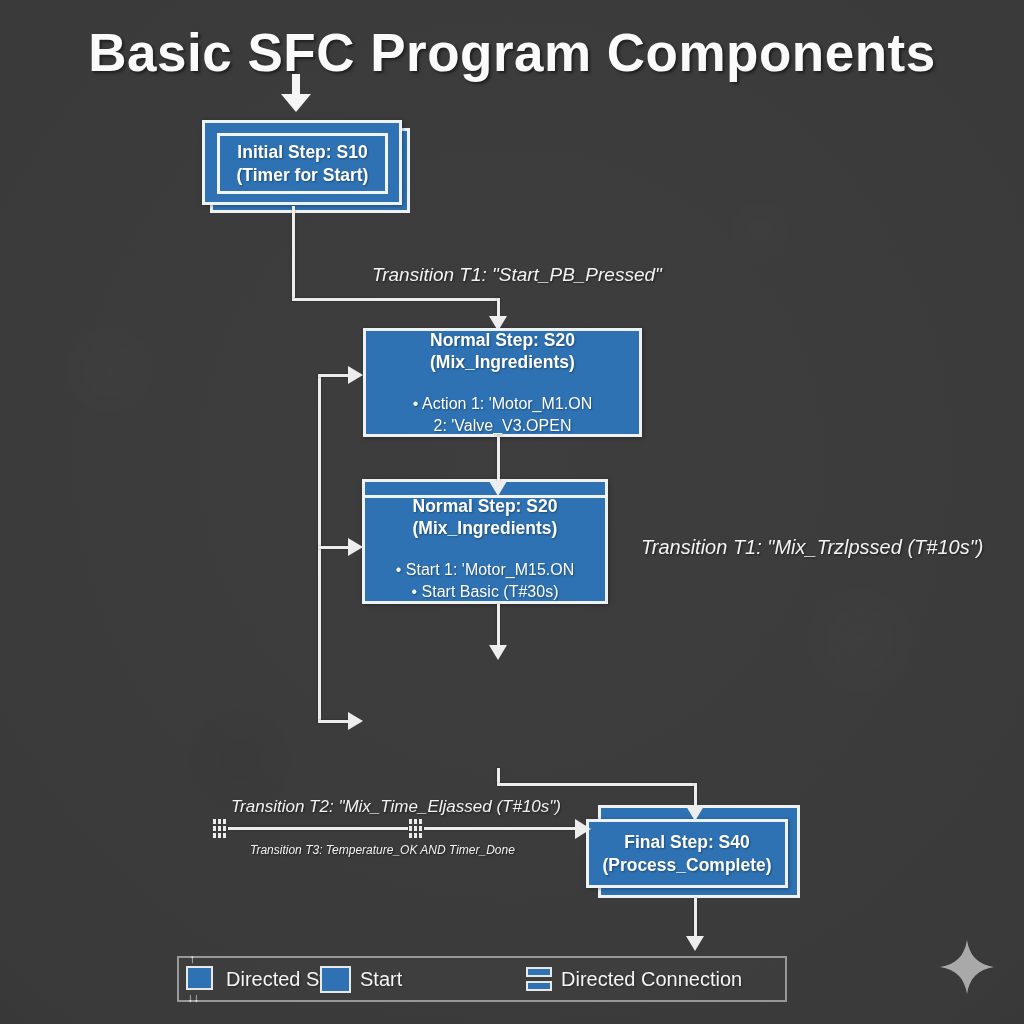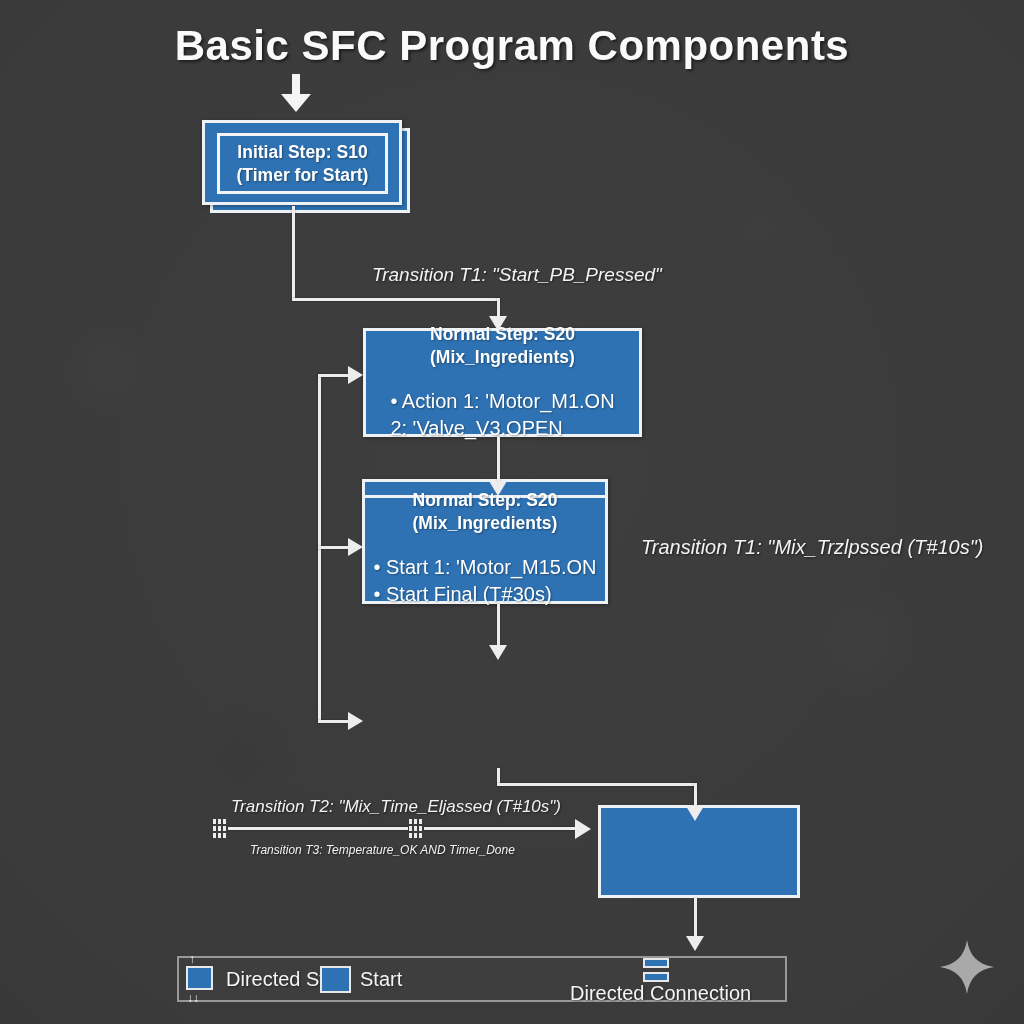--- a/index.html
+++ b/index.html
@@ -11,32 +11,32 @@
   .stage::after{ 
     content:"";position:absolute;inset:0;pointer-events:none;opacity:.5;
     background:
       radial-gradient(circle 90px at 110px 370px, rgba(255,255,255,.03), transparent 70%),
       radial-gradient(circle 70px at 760px 230px, rgba(255,255,255,.025), transparent 70%),
       radial-gradient(circle 110px at 860px 640px, rgba(255,255,255,.03), transparent 70%),
       radial-gradient(circle 80px at 240px 760px, rgba(0,0,0,.06), transparent 70%);
   }
   .title{
     position:absolute;left:0;top:22px;width:100%;text-align:center;
-    font-size:42px;font-weight:bold;letter-spacing:.5px;color:#fafafa;
+    font-size:53px;font-weight:bold;letter-spacing:.5px;color:#fafafa;
     text-shadow:2px 2px 3px rgba(0,0,0,.5);
   }
   .box{
     position:absolute;background:#2e72b3;border:3px solid #eef2f5;box-sizing:border-box;
     box-shadow:1px 1px 4px rgba(0,0,0,.35);z-index:2;
   }
   .backbox{position:absolute;background:#2e72b3;border:3px solid #eef2f5;box-sizing:border-box;z-index:1;}
   .innerrect{position:absolute;border:3px solid #f2f4f6;box-sizing:border-box;
     display:flex;flex-direction:column;align-items:center;justify-content:center;}
   .step-head{font-weight:bold;font-size:17.5px;line-height:1.3;text-align:center;text-shadow:1px 1px 2px rgba(0,0,0,.35);}
-  .step-actions{font-size:20px;line-height:1.35;margin-top:19px;text-shadow:1px 1px 2px rgba(0,0,0,.35);}
+  .step-actions{font-size:16px;line-height:1.35;text-align:center;margin-top:19px;text-shadow:1px 1px 2px rgba(0,0,0,.35);}
   .center-col{position:absolute;inset:0;display:flex;flex-direction:column;align-items:center;justify-content:center;}
   .band{position:absolute;left:0;top:0;right:0;height:13px;border-bottom:3px solid #eef2f5;}
   .vline,.hline{position:absolute;background:#ededed;z-index:3;box-shadow:0 0 2px rgba(0,0,0,.4);}
   .arr-down{position:absolute;width:0;height:0;border-left:9px solid transparent;border-right:9px solid transparent;border-top:15px solid #ededed;z-index:5;}
   .arr-right{position:absolute;width:0;height:0;border-top:9px solid transparent;border-bottom:9px solid transparent;border-left:15px solid #ededed;z-index:5;}
   .tr-label{position:absolute;font-style:italic;color:#f3f3f3;text-shadow:1px 1px 2px rgba(0,0,0,.5);z-index:4;white-space:nowrap;}
   .hash{position:absolute;display:grid;grid-template-columns:repeat(3,3px);grid-template-rows:repeat(3,5px);gap:2px;z-index:4;}
   .hash span{background:#ededed;width:3px;height:5px;display:block;}
   .legend{position:absolute;left:177px;top:956px;width:610px;height:46px;border:2px solid #989898;
     box-sizing:border-box;background:rgba(255,255,255,.02);z-index:4;}
@@ -108,21 +108,21 @@
 
   <div class="box" style="left:362px;top:479px;width:246px;height:125px;">
     <div class="band"></div>
     <div class="center-col" style="top:14px;">
       <div class="step-head">
         <div>Normal Step: S20</div>
         <div>(Mix_Ingredients)</div>
       </div>
       <div class="step-actions">
         <div>• Start 1: 'Motor_M15.ON</div>
-        <div>• Start Final (T#30s)</div>
+        <div>• Start Basic (T#30s)</div>
       </div>
     </div>
   </div>
 
   <div class="tr-label" style="left:641px;top:536px;font-size:20px;">Transition T1: "Mix_Trzlpssed (T#10s")</div>
 
   <div class="vline" style="left:497px;top:604px;width:3px;height:44px;"></div>
   <div class="arr-down" style="left:489px;top:645px;"></div>
 
 
@@ -153,38 +153,46 @@
       <span></span>
       <span></span>
       <span></span>
       <span></span>
   </div>
   <div class="hline" style="left:424px;top:827px;width:152px;height:3px;"></div>
   <div class="arr-right" style="left:575px;top:819px;border-left-width:16px;border-top-width:10px;border-bottom-width:10px;"></div>
   <div class="tr-label" style="left:250px;top:843px;font-size:12px;">Transition T3: Temperature_OK AND Timer_Done</div>
 
   <div class="backbox" style="left:598px;top:805px;width:202px;height:93px;"></div>
+  <div class="box" style="left:586px;top:819px;width:202px;height:69px;">
+    <div class="center-col">
+      <div class="step-head">
+        <div>Final Step: S40</div>
+        <div>(Process_Complete)</div>
+      </div>
+    </div>
+  </div>
 
   <div class="vline" style="left:694px;top:898px;width:3px;height:40px;"></div>
   <div class="arr-down" style="left:686px;top:936px;"></div>
 
   <div class="legend">
     <div class="legend-item" style="left:7px;">
       <div class="lg-init">
         <span class="lg-arrow" style="left:3px;top:-4px;">↑</span>
         <div class="lg-rect"></div>
         <span class="lg-arrow" style="left:1px;bottom:-3px;">↓↓</span>
       </div>
       <span class="legend-label">Directed Step</span>
     </div>
     <div class="legend-item" style="left:141px;">
       <div class="lg-rect" style="width:31px;height:27px;"></div>
       <span class="legend-label">Start</span>
     </div>
-    <div class="legend-item" style="left:382px;flex-direction:column;">
+    <div class="legend-item" style="left:347px;">
       <div class="lg-bars">
         <div></div>
           <div></div>
       </div>
       <span class="legend-label">Directed Connection</span>
     </div>
   </div>
 
   <svg class="sparkle" width="58" height="58" viewBox="0 0 58 58">
     <path d="M29 2 C31.5 18 40 26.5 56 29 C40 31.5 31.5 40 29 56 C26.5 40 18 31.5 2 29 C18 26.5 26.5 18 29 2 Z" fill="#a9a9a9"></path>

